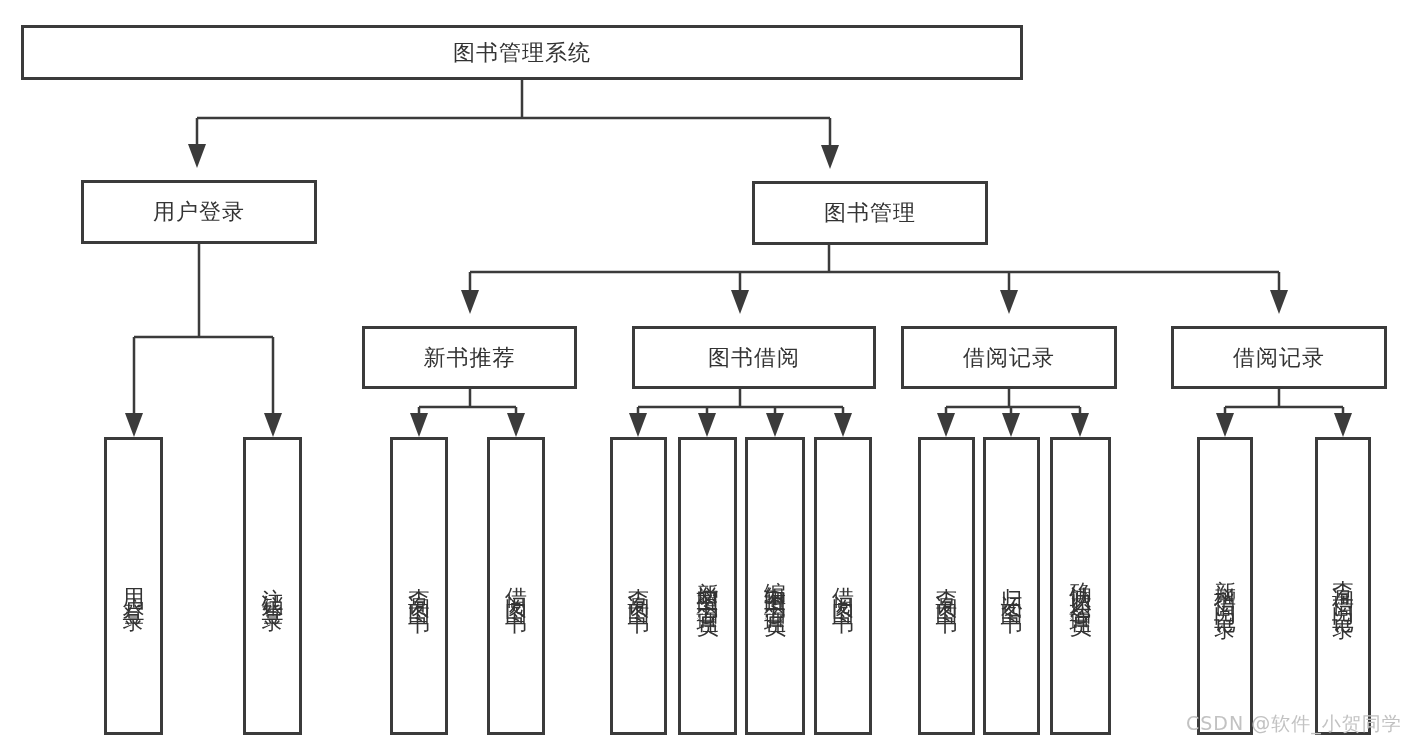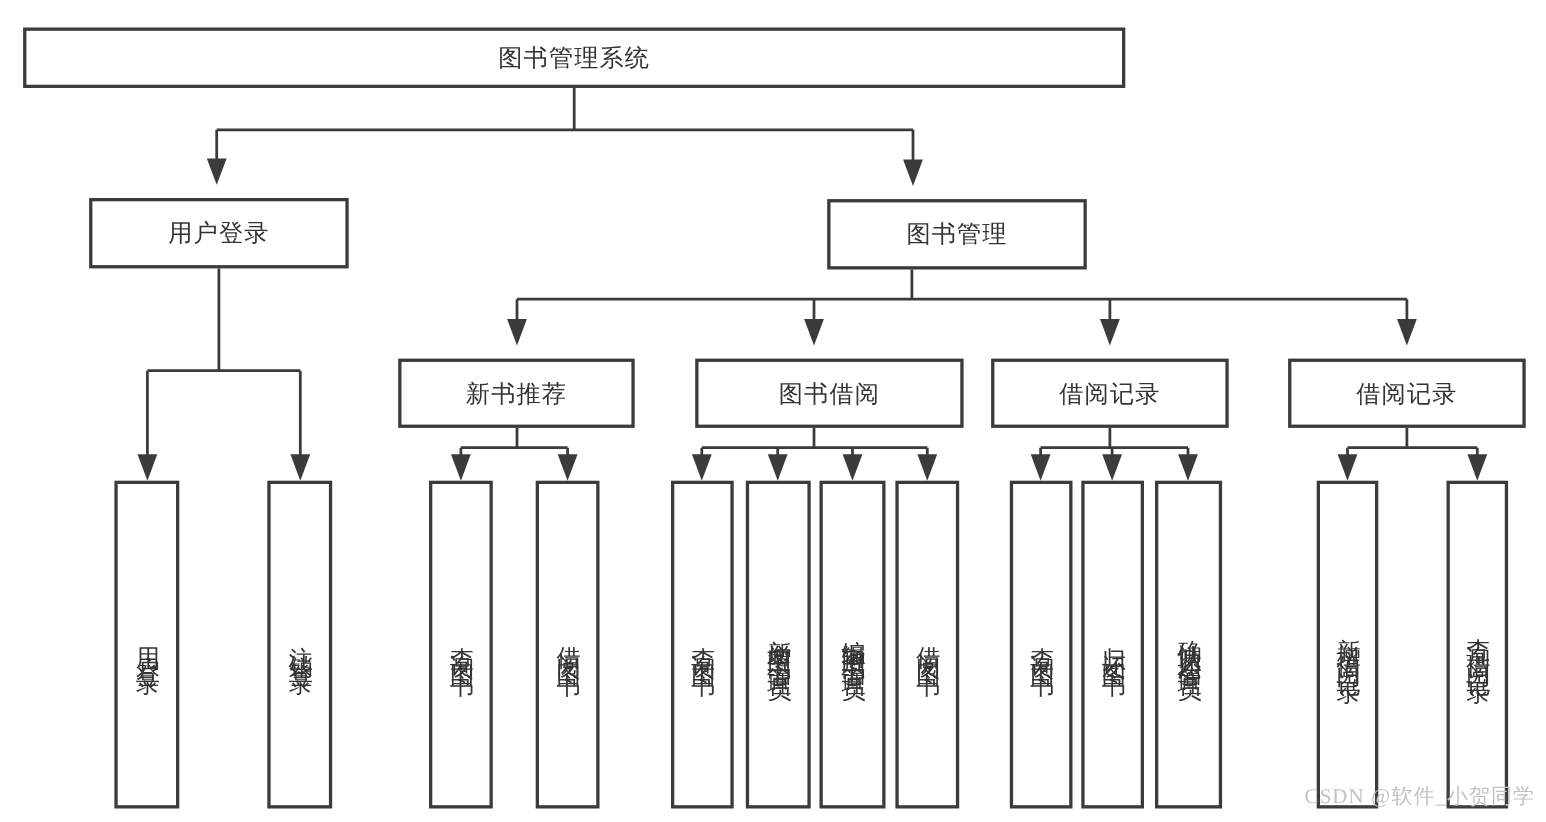--- a/index.html
+++ b/index.html
@@ -35,21 +35,21 @@
   }
   .leaf .vtext{
     writing-mode:vertical-rl;
     letter-spacing:8px;
     line-height:1;
   }
   .leaf.tight .vtext{letter-spacing:5px;}
   .watermark{
     position:absolute;left:1186px;top:711px;
     font-size:19px;color:var(--watermark);
-    z-index:5;white-space:nowrap;letter-spacing:1px;font-family:Liberation Serif, serif;
+    z-index:5;white-space:nowrap;letter-spacing:1px;
   }
 </style>
 </head>
 <body>
 
 <div class="stage">
 
   <svg class="connectors" width="1405" height="747" viewBox="0 0 1405 747">
     <path class="wire" d="
       M522 68 V118 M197 118 H830 M197 118 V152 M830 118 V152

